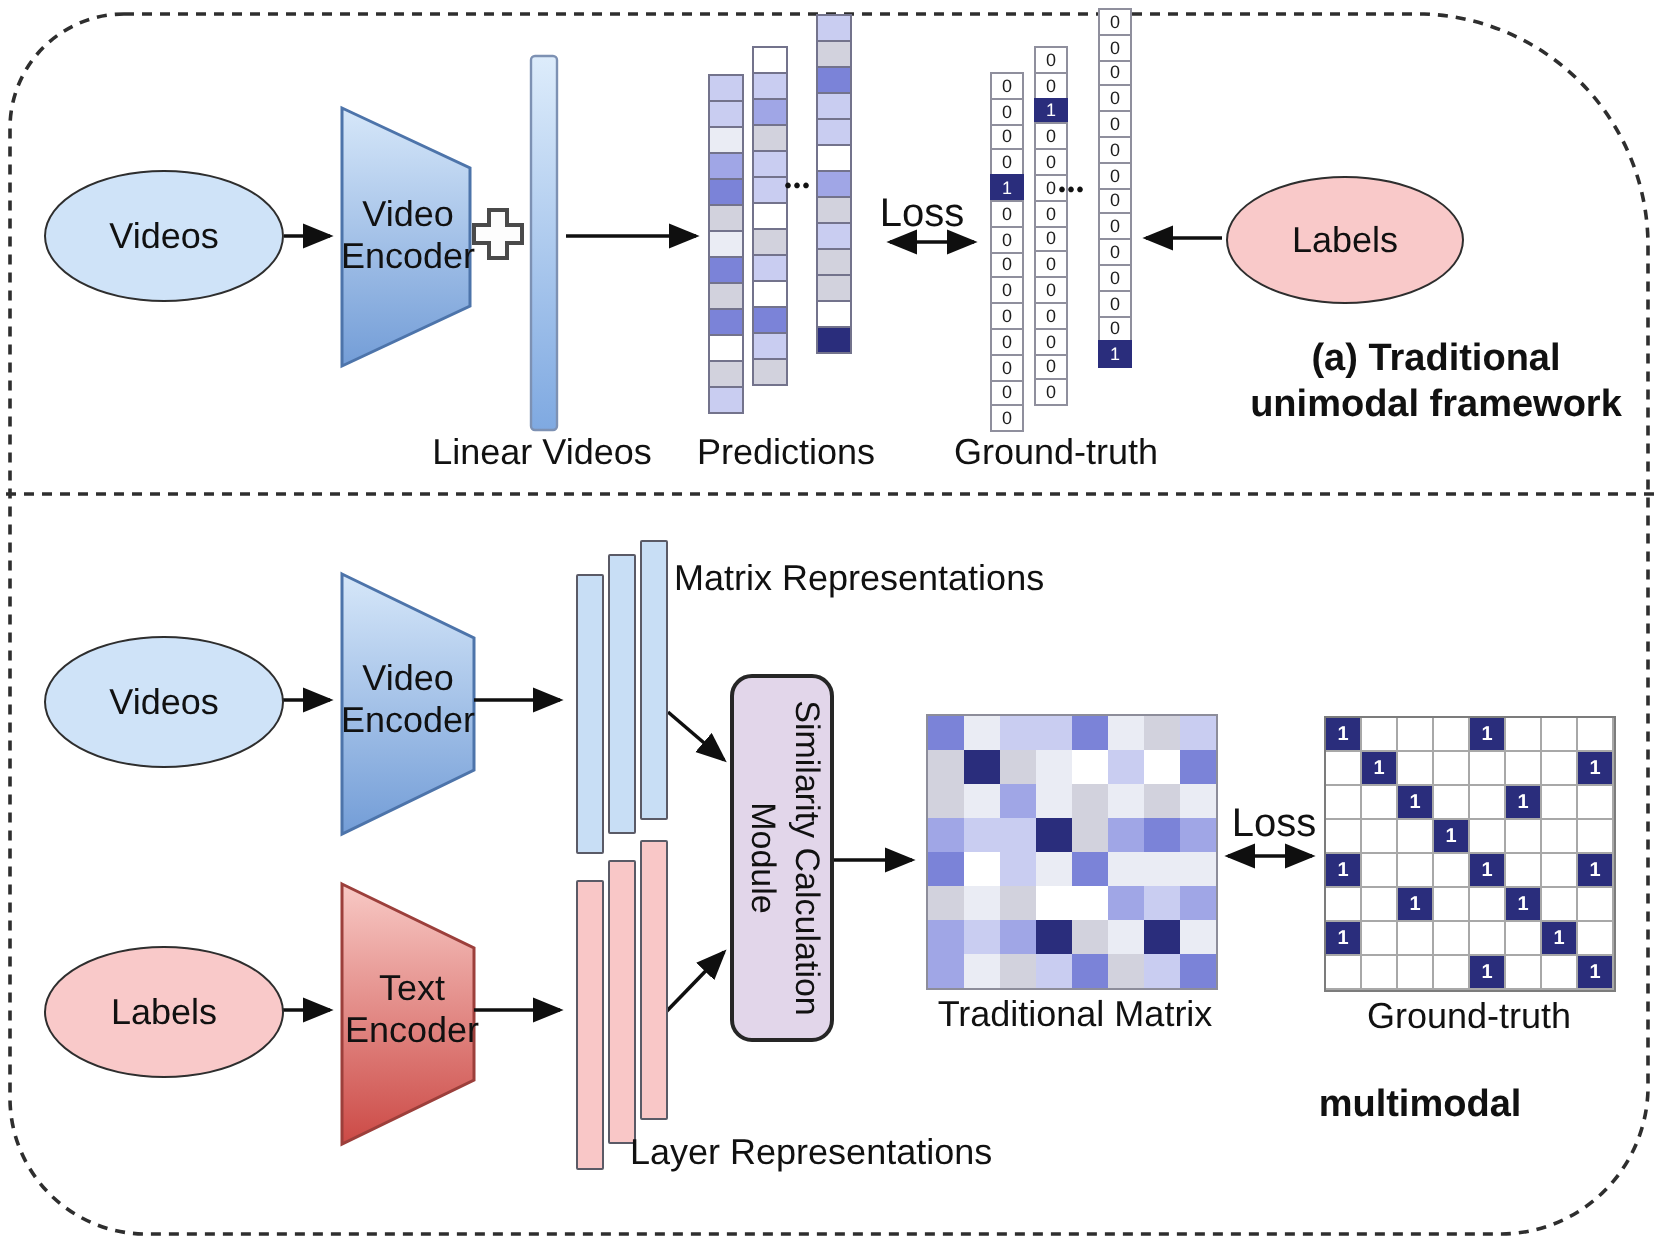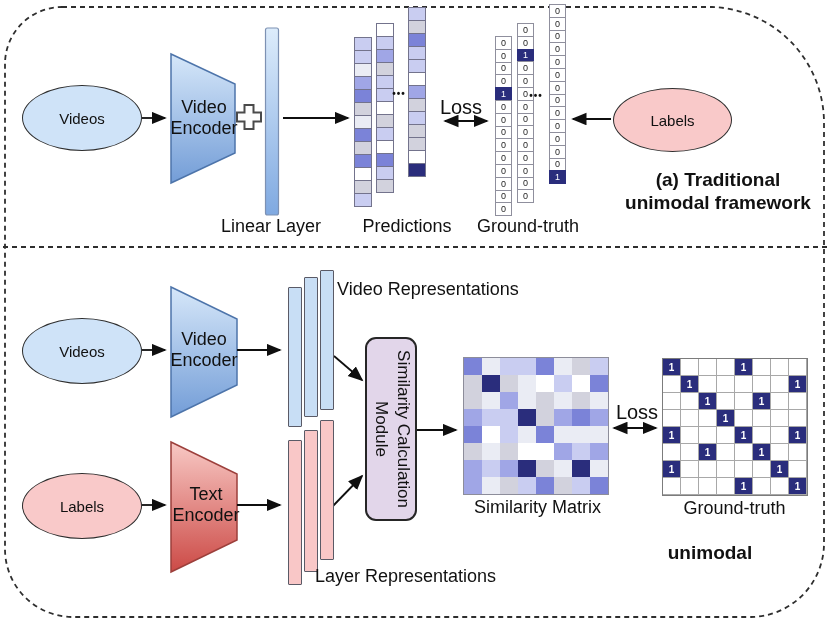--- a/index.html
+++ b/index.html
@@ -6,21 +6,21 @@
   #fig{
     position:relative;width:831px;height:623px;background:#ffffff;overflow:hidden;
     font-family:"Liberation Sans","DejaVu Sans",sans-serif;color:#111;
   }
   .abs{position:absolute;}
   svg.overlay{position:absolute;left:0;top:0;z-index:0;}
   .node{z-index:1;}
   .ellipse{
     border:1.6px solid #2e2e2e;border-radius:50%;
     display:flex;align-items:center;justify-content:center;
-    font-size:15px;
+    font-size:18px;
   }
   .ellipse.blue{background:#cfe3f8;}
   .ellipse.pink{background:#f9c9c9;}
   .enc-label{
     display:flex;align-items:center;justify-content:center;text-align:center;
     font-size:18px;line-height:21px;
   }
   .lbl{font-size:18px;text-align:center;white-space:nowrap;}
   .lbl.left{text-align:left;}
   .lbl.big{font-size:20px;}
@@ -124,21 +124,21 @@
       <line x1="614" y1="428" x2="656" y2="428" marker-start="url(#ahS)" marker-end="url(#ahE)"></line>
     </g>
   </svg>
 
   <div class="abs node ellipse blue" style="left:22px;top:85px;width:118px;height:64px">
     <span>Videos</span>
   </div>
 
   <div class="abs node enc-label" style="left:162px;top:95px;width:84px;height:46px">Video Encoder</div>
 
-  <div class="abs node lbl" style="left:206px;top:216px;width:130px">Linear Layer</div>
+  <div class="abs node lbl" style="left:206px;top:216px;width:130px">Linear Videos</div>
 
   <div class="abs node pcol" style="left:354px;top:38px">
       <div class="cell" style="background: rgb(201, 205, 241);"></div>
       <div class="cell" style="background: rgb(201, 205, 241);"></div>
       <div class="cell" style="background: rgb(234, 236, 244);"></div>
       <div class="cell" style="background: rgb(160, 166, 230);"></div>
       <div class="cell" style="background: rgb(123, 131, 216);"></div>
       <div class="cell" style="background: rgb(210, 210, 221);"></div>
       <div class="cell" style="background: rgb(234, 236, 244);"></div>
       <div class="cell" style="background: rgb(123, 131, 216);"></div>
@@ -225,21 +225,21 @@
       <div class="cell">0</div>
       <div class="cell">0</div>
       <div class="cell">0</div>
       <div class="cell">0</div>
       <div class="cell">0</div>
       <div class="cell">0</div>
       <div class="cell bit1">1</div>
     </div>
   <div class="abs node dots" style="left:528px;top:90px;width:16px">•••</div>
 
-  <div class="abs node lbl" style="left:347px;top:216px;width:120px">Predictions</div>
+  <div class="abs node lbl" style="left:333px;top:216px;width:120px">Predictions</div>
   <div class="abs node lbl" style="left:468px;top:216px;width:120px">Ground-truth</div>
 
   <div class="abs node ellipse pink" style="left:613px;top:88px;width:117px;height:62px">
     <span>Labels</span>
   </div>
 
   <div class="abs node cap" style="left:598px;top:168px;width:240px">
     <div>(a) Traditional</div>
     <div>unimodal framework</div>
   </div>
@@ -250,21 +250,21 @@
   <div class="abs node enc-label" style="left:162px;top:327px;width:84px;height:46px">Video Encoder</div>
 
   <div class="abs node ellipse pink" style="left:22px;top:473px;width:118px;height:64px">
     <span>Labels</span>
   </div>
   <div class="abs node enc-label" style="left:164px;top:482px;width:84px;height:46px">Text Encoder</div>
 
   <div class="abs node bar blue" style="left:288px;top:287px;height:138px"></div>
   <div class="abs node bar blue" style="left:304px;top:277px;height:138px"></div>
   <div class="abs node bar blue" style="left:320px;top:270px;height:138px"></div>
-  <div class="abs node lbl left" style="left:337px;top:279px;width:210px">Video Representations</div>
+  <div class="abs node lbl left" style="left:337px;top:279px;width:210px">Matrix Representations</div>
 
   <div class="abs node bar pink" style="left:288px;top:440px;height:143px"></div>
   <div class="abs node bar pink" style="left:304px;top:430px;height:140px"></div>
   <div class="abs node bar pink" style="left:320px;top:420px;height:138px"></div>
   <div class="abs node lbl left" style="left:315px;top:566px;width:210px">Layer Representations</div>
 
   <div class="abs node module" style="left:365px;top:337px">
     <div class="vtext">Similarity Calculation Module</div>
   </div>
 
@@ -327,21 +327,21 @@
       <div class="scell" style="background: rgb(234, 236, 244);"></div>
       <div class="scell" style="background: rgb(160, 166, 230);"></div>
       <div class="scell" style="background: rgb(234, 236, 244);"></div>
       <div class="scell" style="background: rgb(210, 210, 221);"></div>
       <div class="scell" style="background: rgb(201, 205, 241);"></div>
       <div class="scell" style="background: rgb(123, 131, 216);"></div>
       <div class="scell" style="background: rgb(210, 210, 221);"></div>
       <div class="scell" style="background: rgb(201, 205, 241);"></div>
       <div class="scell" style="background: rgb(123, 131, 216);"></div>
     </div>
-  <div class="abs node lbl" style="left:455px;top:497px;width:165px">Similarity Matrix</div>
+  <div class="abs node lbl" style="left:455px;top:497px;width:165px">Traditional Matrix</div>
 
   <div class="abs node lbl big" style="left:609px;top:401px;width:56px">Loss</div>
 
   <div class="abs node gtgrid" style="left:662px;top:358px">
       <div class="gcell one">1</div>
       <div class="gcell"></div>
       <div class="gcell"></div>
       <div class="gcell"></div>
       <div class="gcell one">1</div>
       <div class="gcell"></div>
@@ -400,16 +400,16 @@
       <div class="gcell"></div>
       <div class="gcell"></div>
       <div class="gcell one">1</div>
       <div class="gcell"></div>
       <div class="gcell"></div>
       <div class="gcell one">1</div>
     </div>
   <div class="abs node lbl" style="left:657px;top:498px;width:155px">Ground-truth</div>
 
   <div class="abs node cap" style="left:590px;top:541px;width:240px">
-    <div>unimodal</div>
+    <div>multimodal</div>
   </div>
 
 </div>
 
 </body></html>

